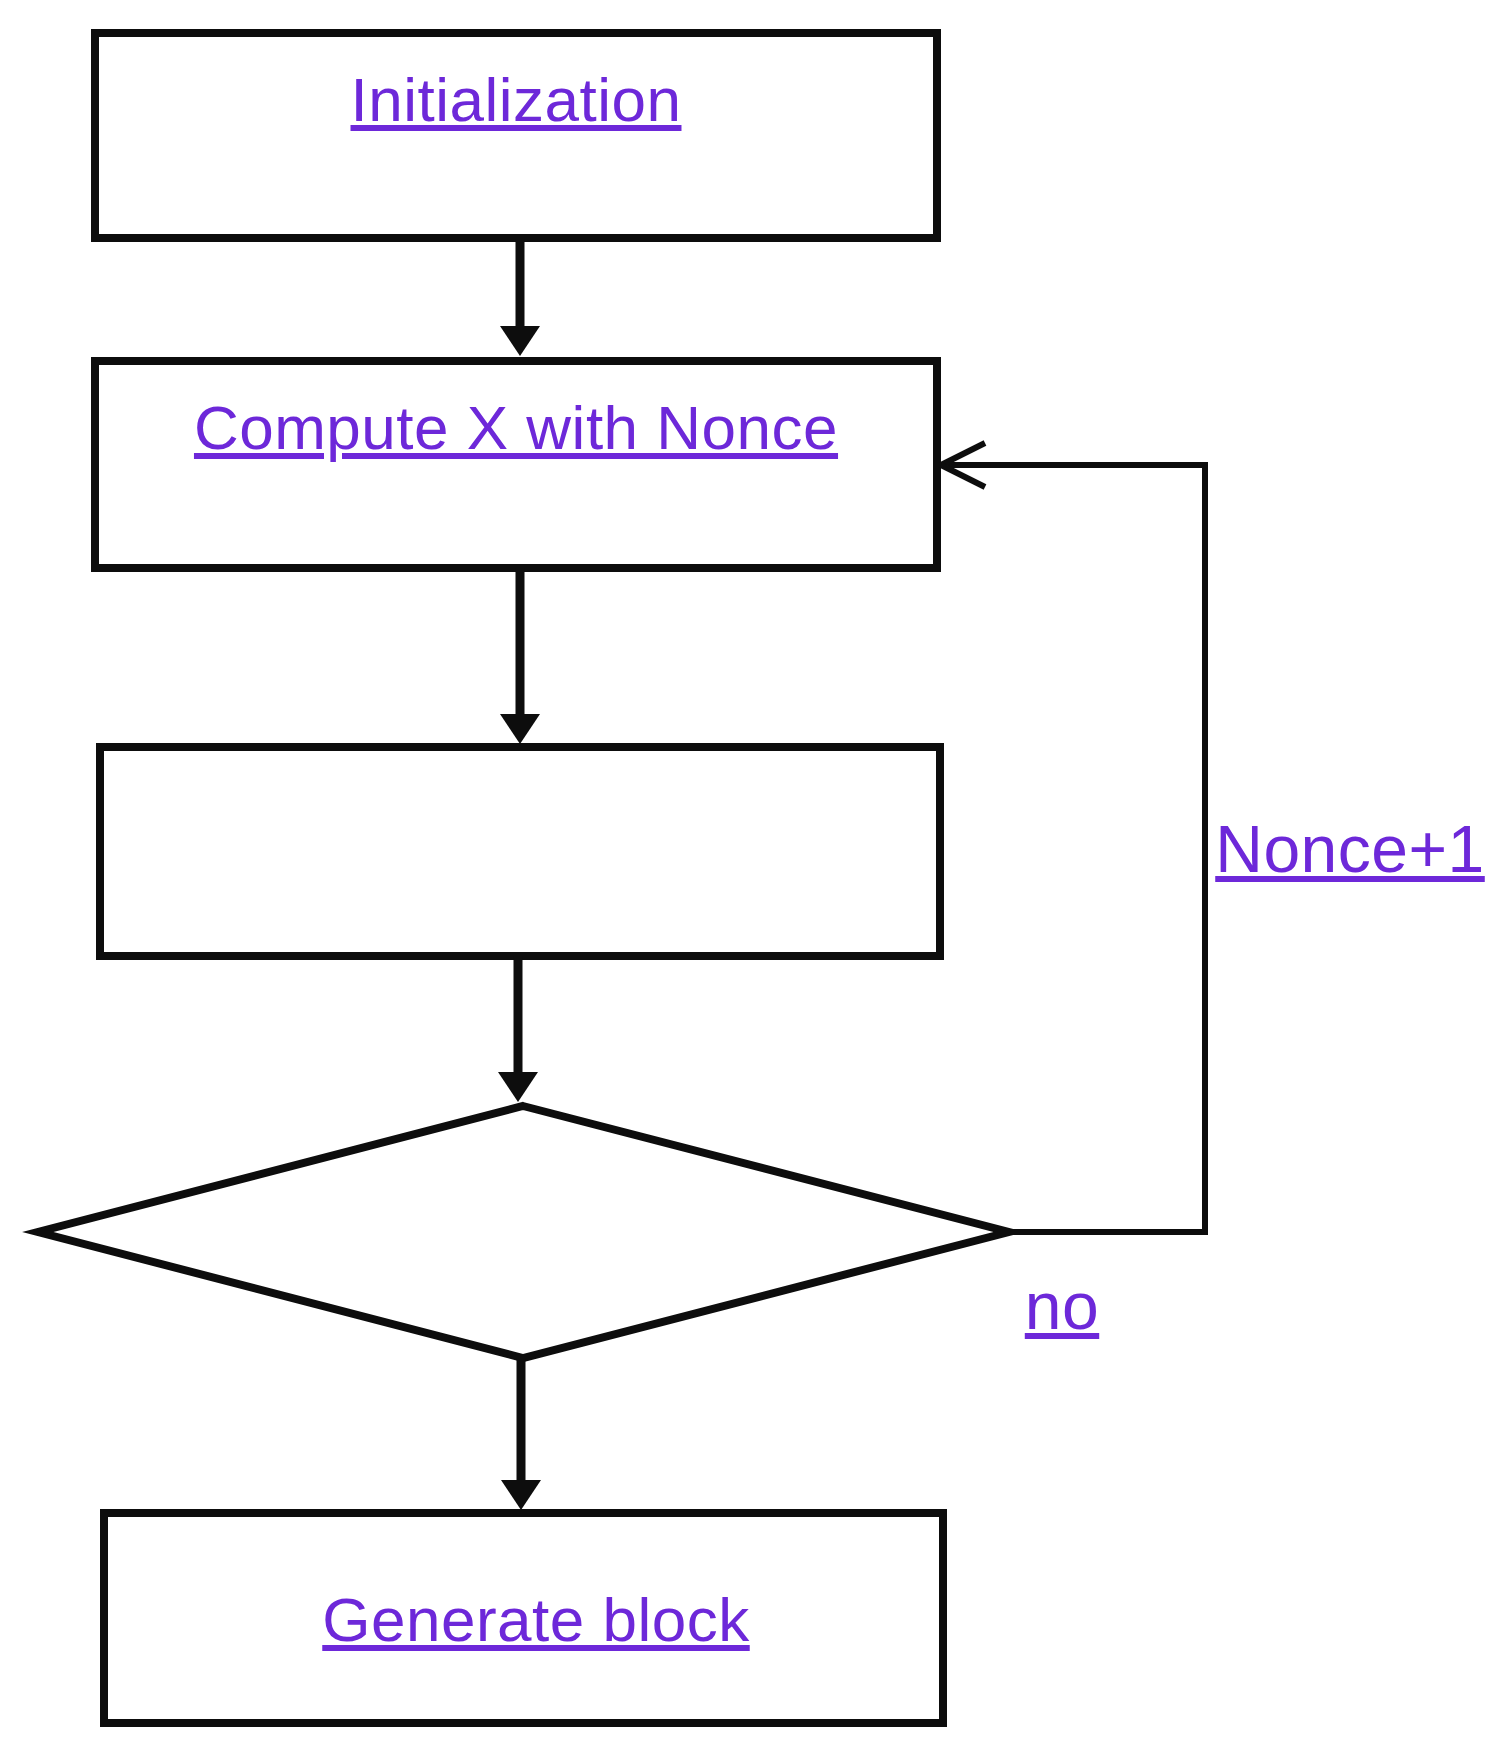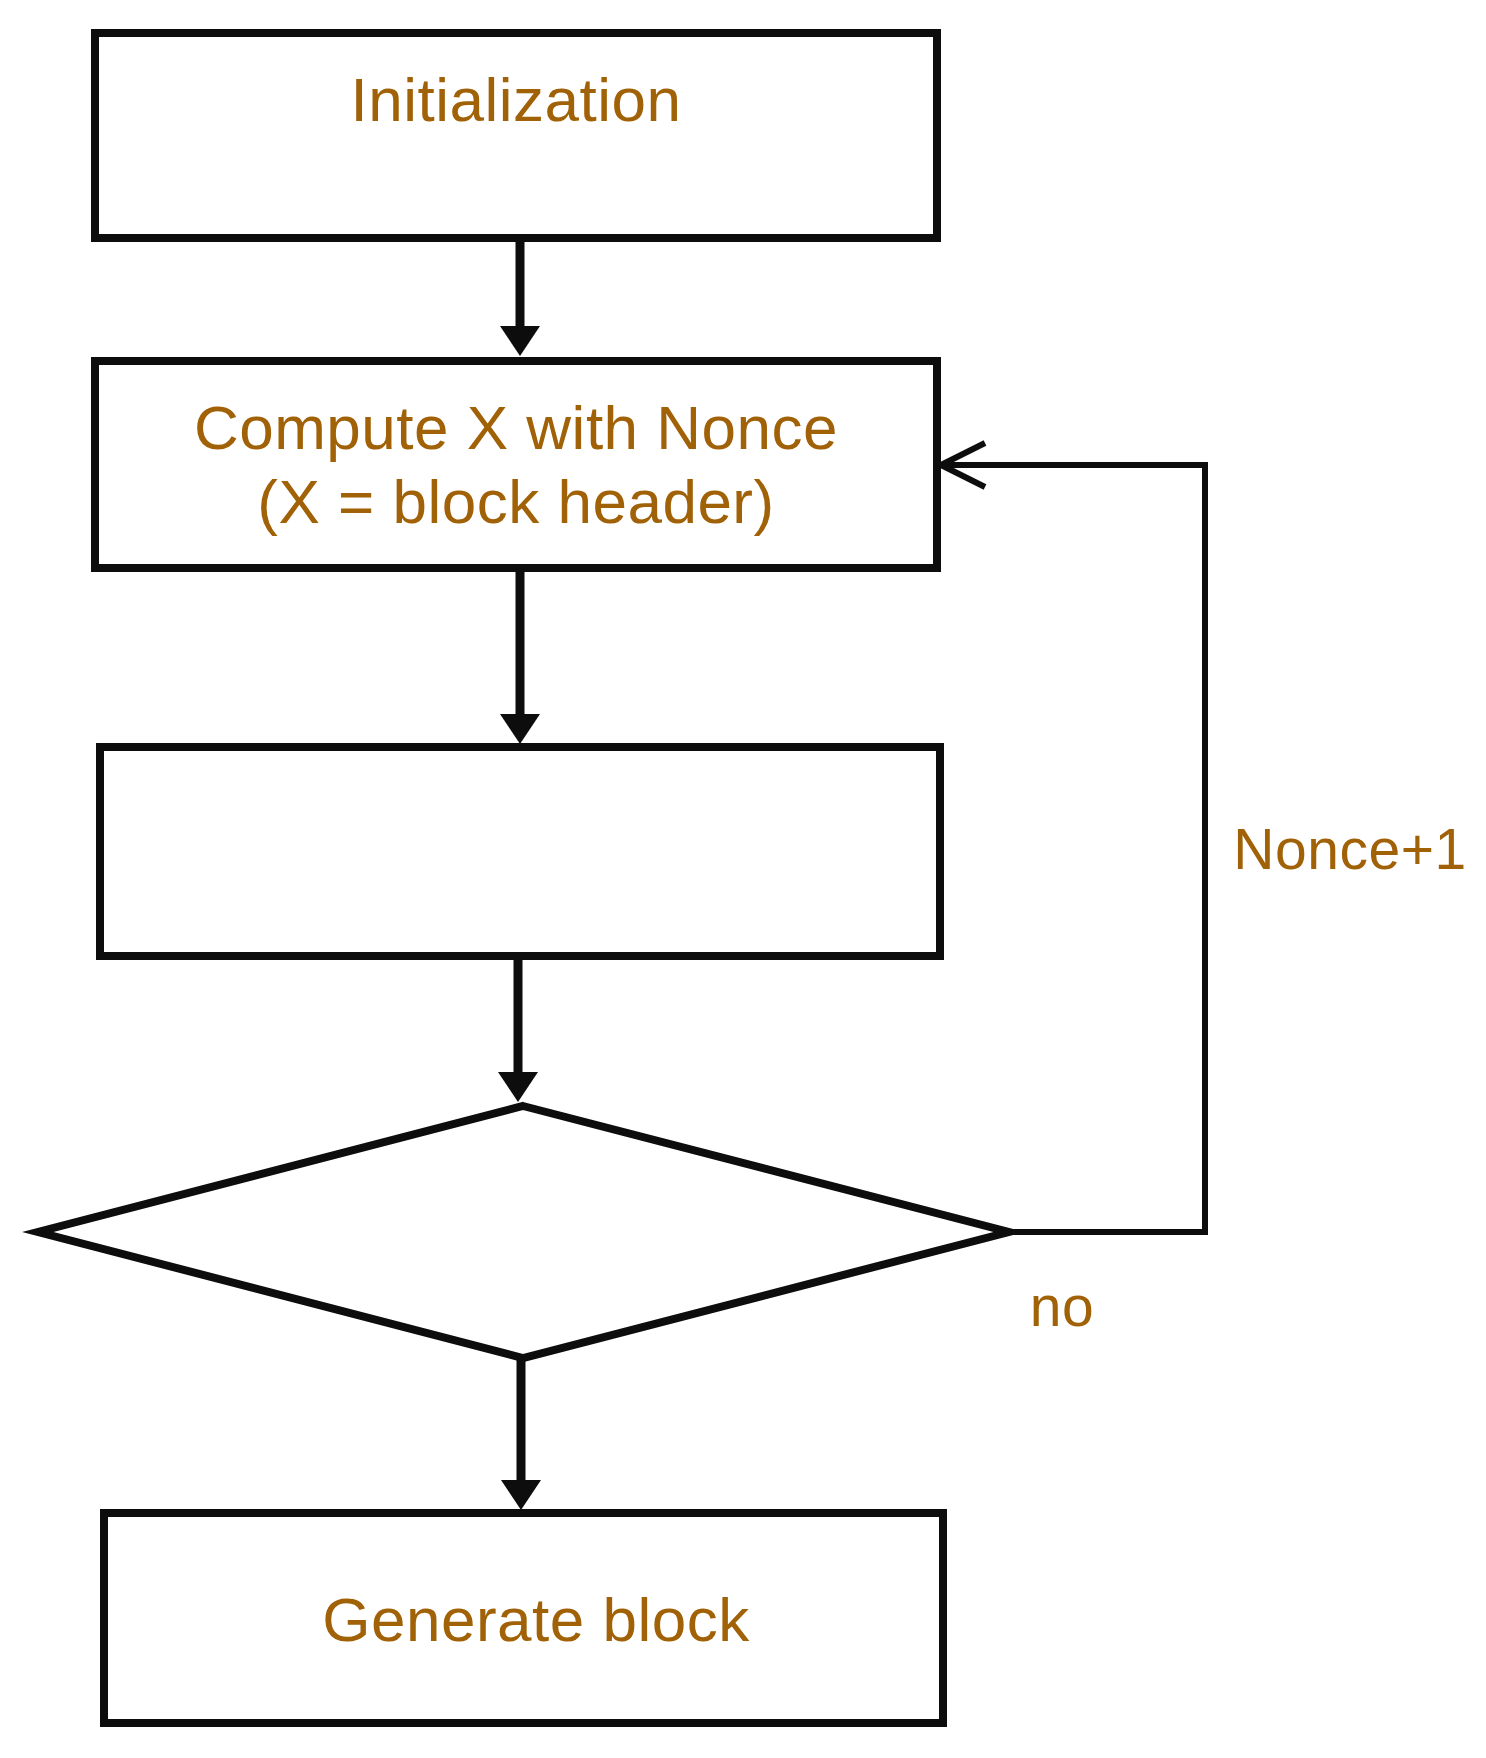--- a/index.html
+++ b/index.html
@@ -32,24 +32,25 @@
   .arrow-head { fill: #0d0d0d; stroke: none; }
   .loop-line { fill: none; stroke: #0d0d0d; stroke-width: 6; }
   .loop-head { fill: none; stroke: #0d0d0d; stroke-width: 6; stroke-linecap: butt; }
   .label {
     position: absolute;
     transform: translate(-50%, -50%);
     white-space: nowrap;
     font-size: 62px;
     line-height: 1;
     letter-spacing: 0.5px;
-    color: #a16207;
+    color: #6d28d9;
+    text-decoration: underline;
   }
   .edge-label {
-    font-size: 57px;
+    font-size: 66px;
   }
 </style>
 </head>
 <body>
 
 <div class="stage">
 
   <svg viewBox="0 0 1486 1758" aria-hidden="true">
 
     <rect class="shape box" x="95" y="33" width="842" height="205"></rect>
@@ -82,21 +83,20 @@
     <g>
       <polyline class="loop-line" points="1009,1232 1205,1232 1205,465 948,465"></polyline>
       <line class="loop-head" x1="941" y1="465" x2="985" y2="443"></line>
       <line class="loop-head" x1="941" y1="465" x2="985" y2="487"></line>
     </g>
   </svg>
 
   <div class="label" style="left:516px; top:100px">Initialization</div>
 
   <div class="label" style="left:516px; top:428px">Compute X with Nonce</div>
-  <div class="label" style="left:516px; top:502px">(X = block header)</div>
 
 
 
   <div class="label" style="left:536px; top:1620px">Generate block</div>
 
   <div class="label edge-label" style="left:1062px; top:1306px">no</div>
 
   <div class="label edge-label" style="left:1350px; top:849px">Nonce+1</div>
 
 </div>

